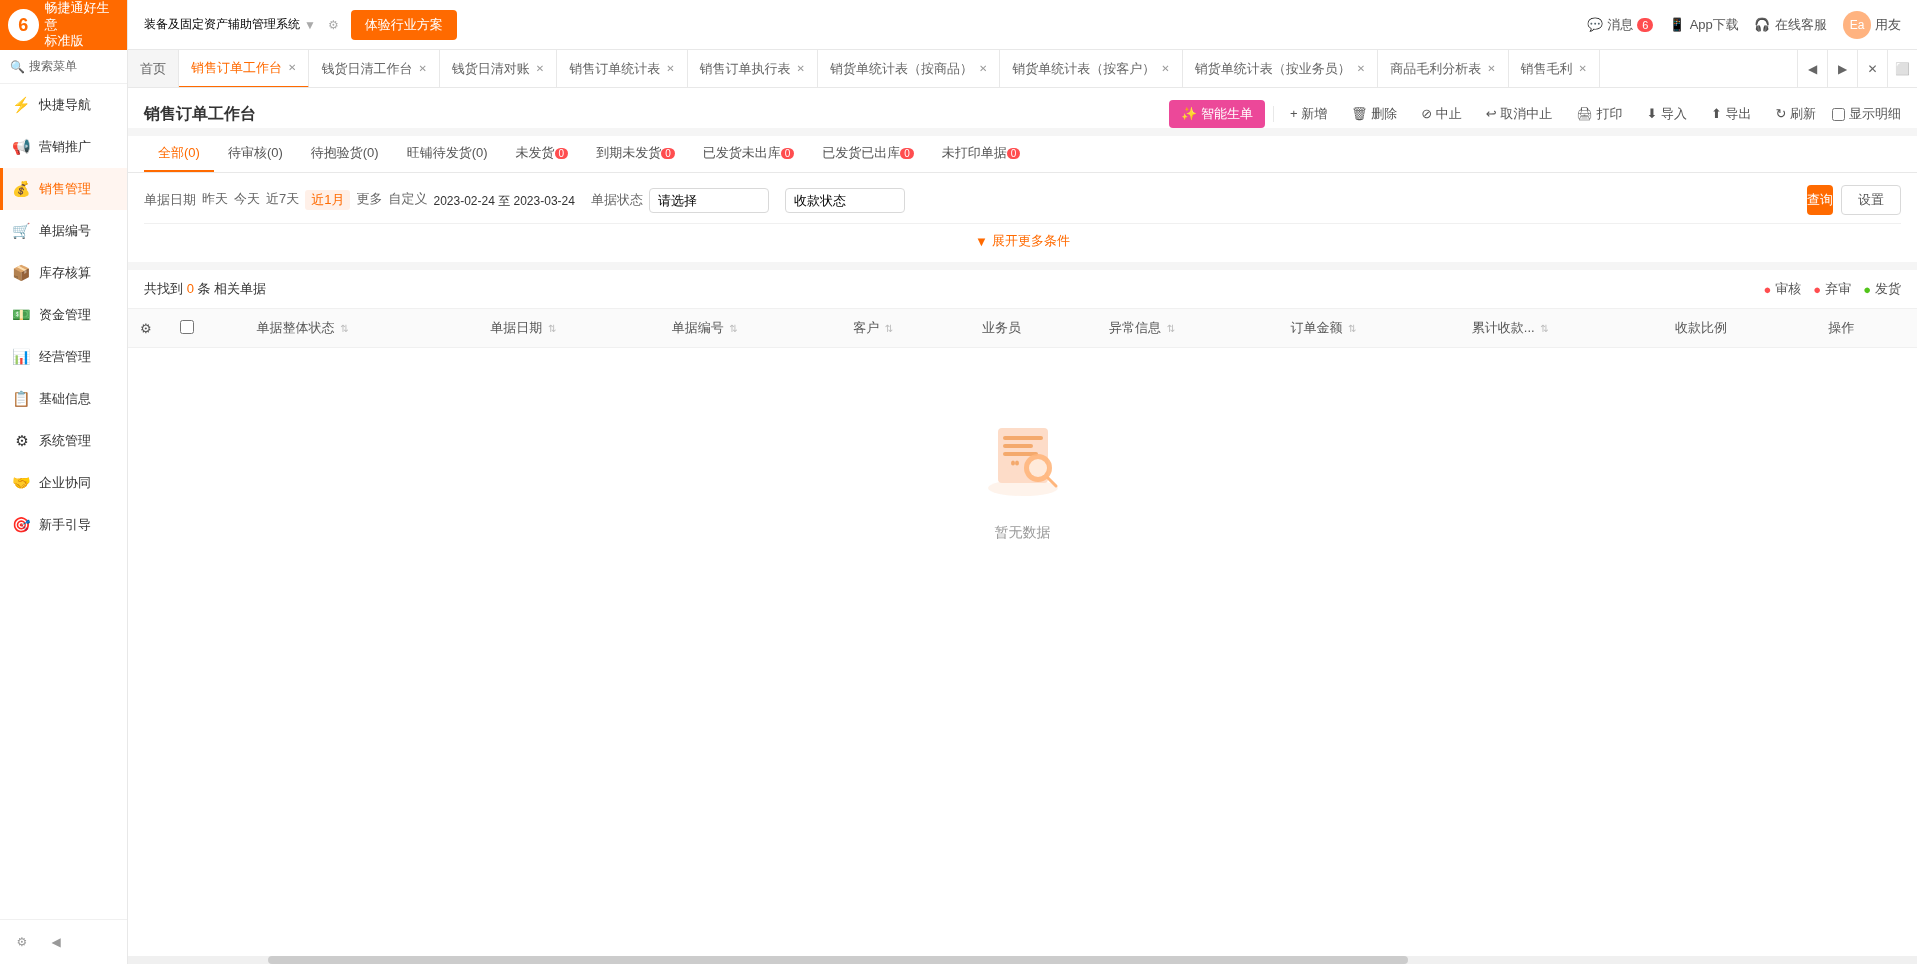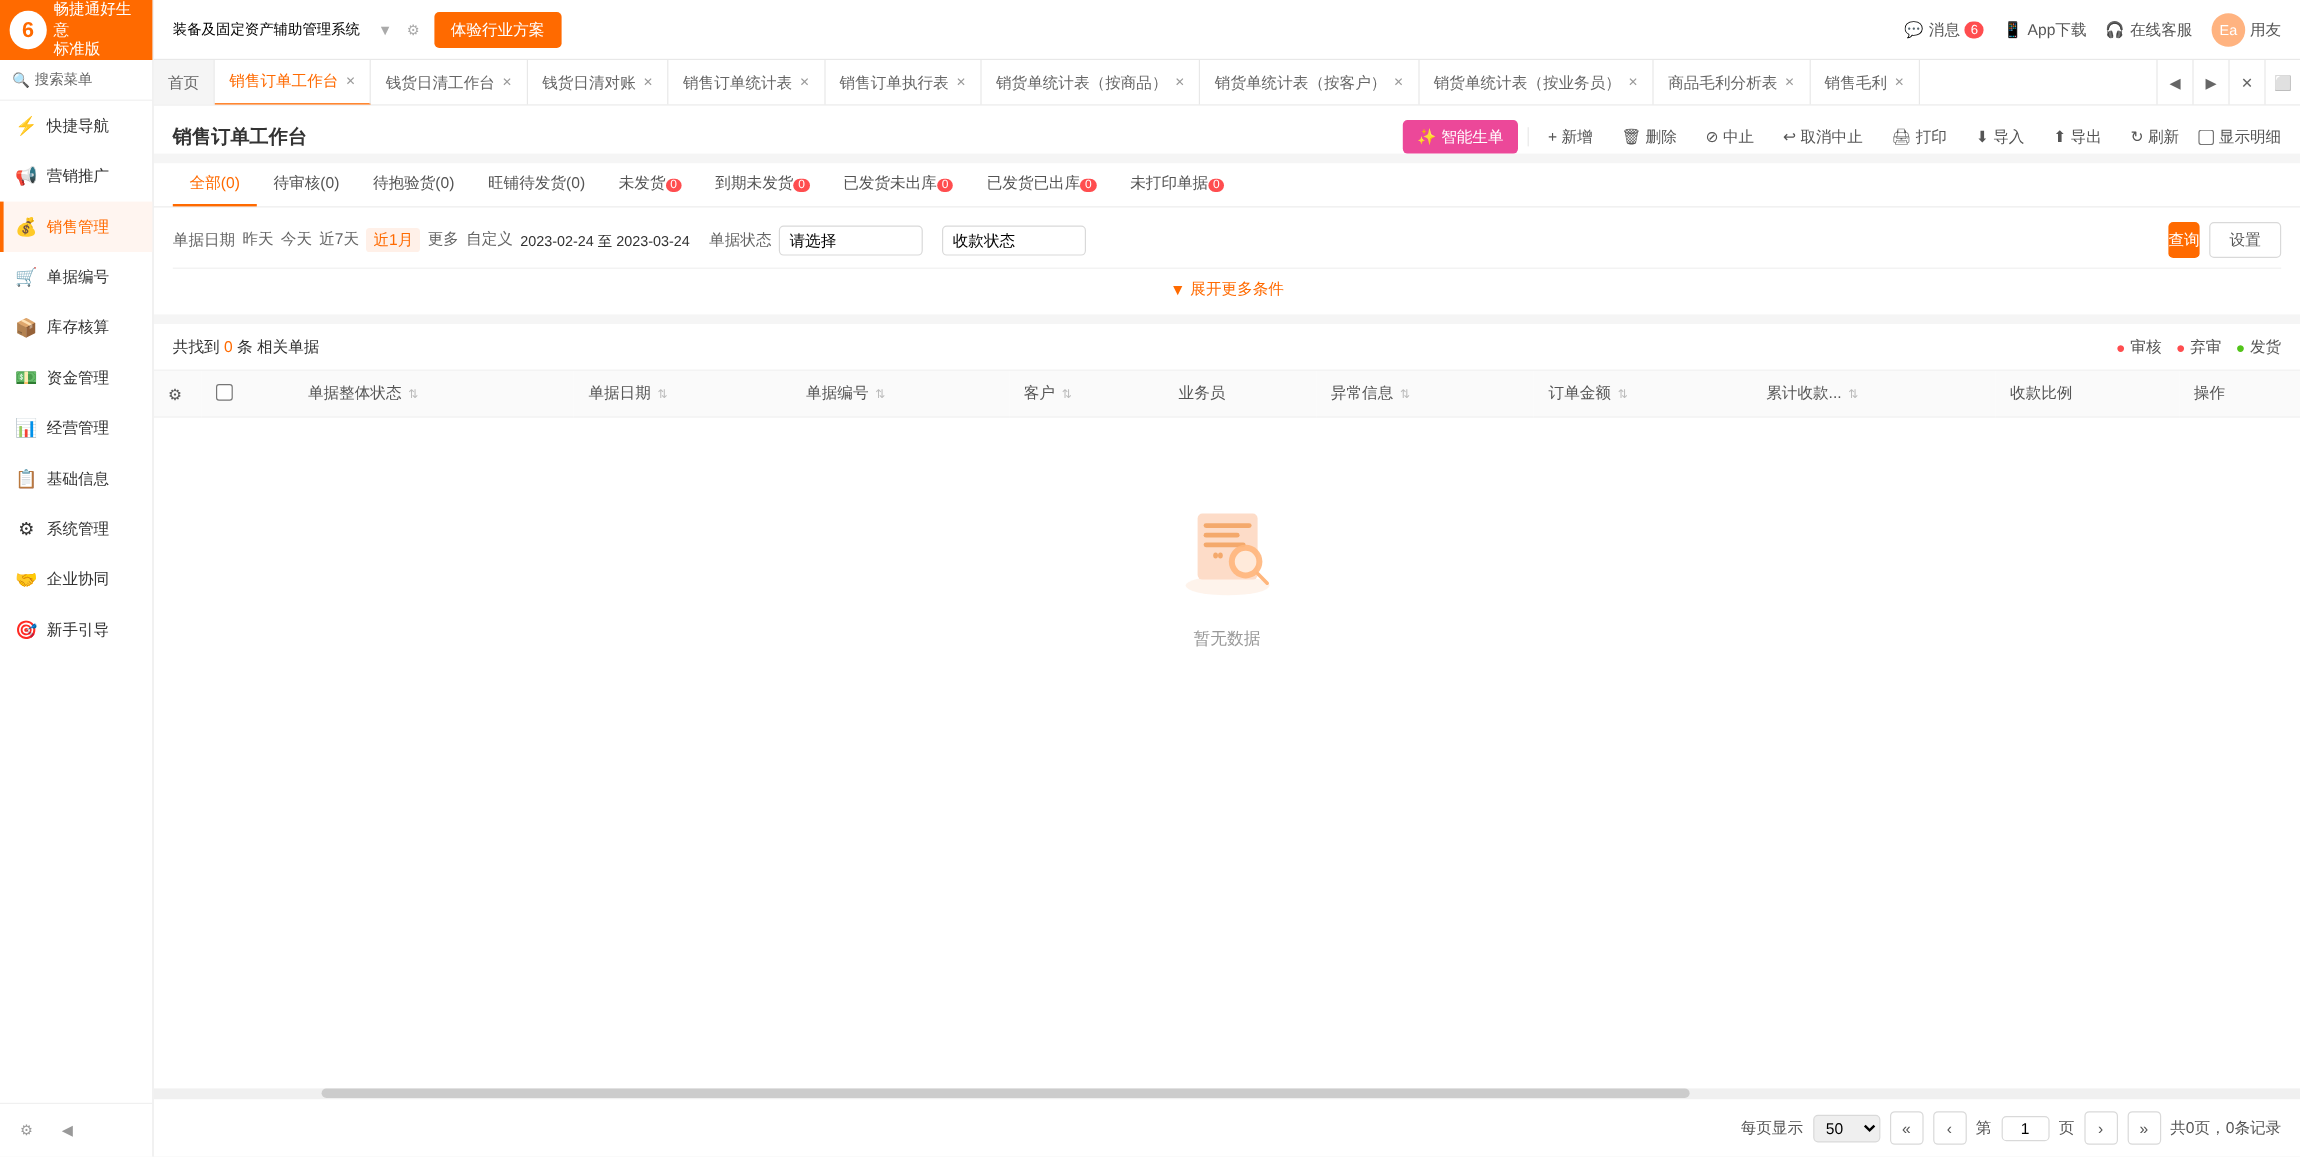--- a/index.html
+++ b/index.html
@@ -15,21 +15,21 @@
     .sidebar-nav-item.active { background: #fff5f0; color: #ff6a00; border-left-color: #ff6a00; }
     .sidebar-nav-icon { width: 18px; height: 18px; display: flex; align-items: center; justify-content: center; font-size: 15px; }
     .sidebar-bottom { margin-top: auto; padding: 10px; display: flex; align-items: center; gap: 10px; border-top: 1px solid #f0f0f0; }
     .sidebar-bottom-icon { width: 24px; height: 24px; display: flex; align-items: center; justify-content: center; cursor: pointer; color: #999; }
 
     
     .main { flex: 1; display: flex; flex-direction: column; overflow: hidden; }
 
     
     .topbar { height: 50px; background: #fff; border-bottom: 1px solid #e8e8e8; display: flex; align-items: center; padding: 0 16px; gap: 12px; flex-shrink: 0; }
-    .topbar-system-name { display: flex; align-items: center; gap: 15px; }
+    .topbar-system-name { display: flex; align-items: center; gap: 4px; }
     .topbar-btn-industry { background: #ff6a00; color: #fff; border: none; padding: 6px 14px; border-radius: 4px; cursor: pointer; font-size: 13px; }
     .topbar-right { display: flex; align-items: center; gap: 16px; margin-left: auto; }
     .topbar-right-item { display: flex; align-items: center; gap: 4px; cursor: pointer; color: #555; font-size: 13px; }
     .topbar-badge { background: #ff4d4f; color: #fff; border-radius: 10px; padding: 1px 5px; font-size: 11px; }
     .user-avatar { width: 28px; height: 28px; background: #ffb380; border-radius: 50%; display: flex; align-items: center; justify-content: center; color: #fff; font-size: 12px; }
 
     
     .tabbar { height: 38px; background: #fff; border-bottom: 1px solid #e8e8e8; display: flex; align-items: center; flex-shrink: 0; overflow: hidden; }
     .tab { display: flex; align-items: center; gap: 4px; padding: 0 12px; height: 38px; cursor: pointer; color: #666; font-size: 13px; border-right: 1px solid #e8e8e8; white-space: nowrap; flex-shrink: 0; }
     .tab.active { background: #fff; color: #ff6a00; border-bottom: 2px solid #ff6a00; }
@@ -394,32 +394,16 @@
             <ellipse cx="44" cy="55" rx="2" ry="2.5" fill="#f4a96c"></ellipse>
           </svg>
           <div class="empty-text">暂无数据</div>
         </div>
       </div>
 
       <div class="scrollbar-area">
         <div class="scrollbar-thumb"></div>
       </div>
 
-      <div class="pagination">
-        <span>每页显示</span>
-        <select class="page-size-select">
-          <option>20</option>
-          <option selected="">50</option>
-          <option>100</option>
-        </select>
-        <div class="page-btn">«</div>
-        <div class="page-btn">‹</div>
-        <span>第</span>
-        <input type="text" class="page-input" value="1" style="">
-        <span>页</span>
-        <div class="page-btn">›</div>
-        <div class="page-btn">»</div>
-        <span>共0页，0条记录</span>
-      </div>
     </div>
 
   </div>
 </div>
 
 </body></html>

